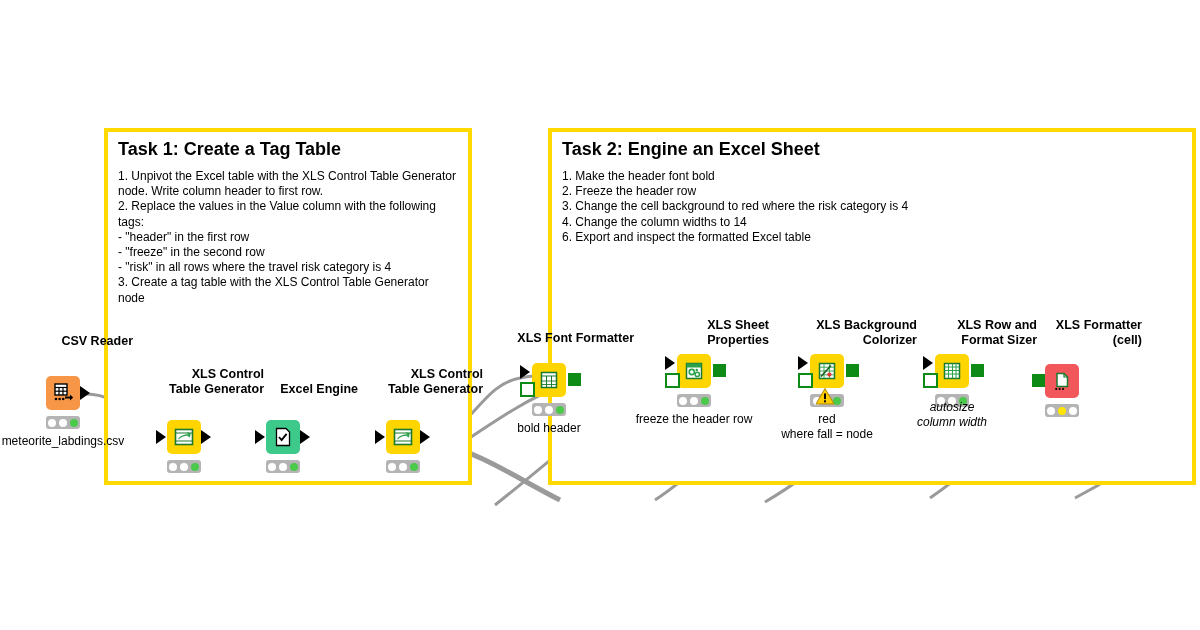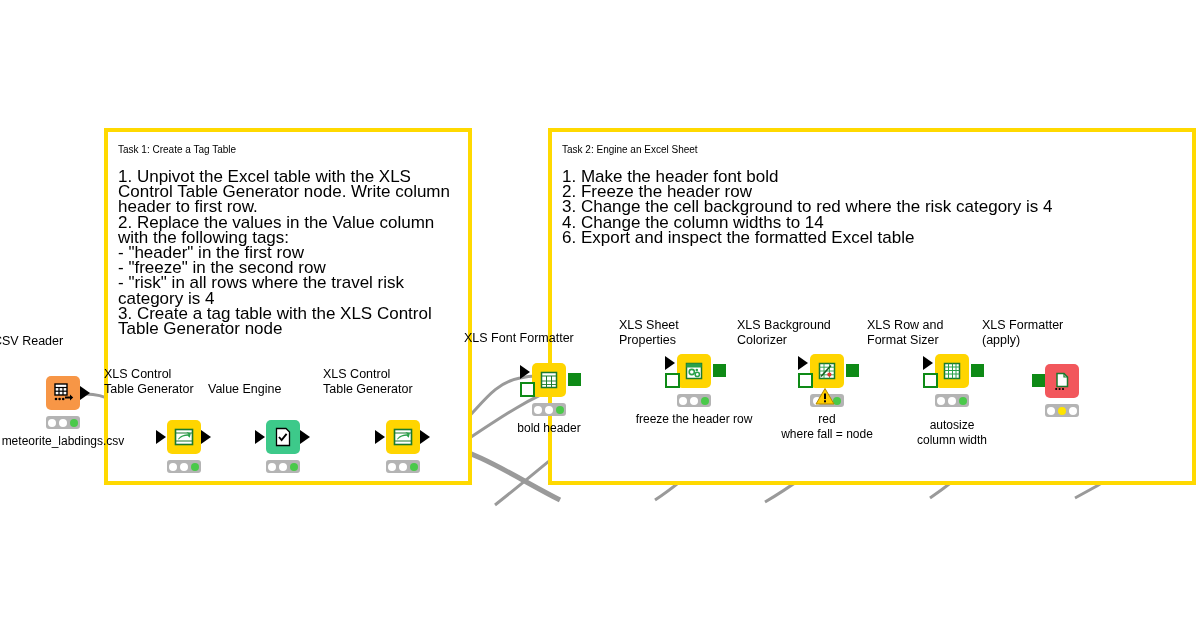--- a/index.html
+++ b/index.html
@@ -3,28 +3,28 @@
 <meta charset="utf-8">
 <style>
   html,body{margin:0;padding:0;background:#ffffff;}
   body{width:1200px;height:630px;position:relative;overflow:hidden;
        font-family:"Liberation Sans", sans-serif;color:#000;}
 
   #canvas{position:absolute;left:0;top:0;width:1200px;height:630px;}
 
   
   .task-box{position:absolute;border:4px solid #FFD900;background:#ffffff;box-sizing:border-box;}
-  .task-title{font-weight:normal;font-size:10px;line-height:15px;margin:0 0 12px 0;}
-  .task-body{font-size:17px;line-height:15.2px;white-space:pre-line;margin:0;}
+  .task-title{font-weight:bold;font-size:18px;line-height:15px;margin:0 0 12px 0;}
+  .task-body{font-size:12px;line-height:15.2px;white-space:pre-line;margin:0;}
   .task-inner{padding:10px 10px 8px 10px;}
 
   
   .node{position:absolute;}
   .node-label{position:absolute;left:50%;transform:translateX(-50%);
-      text-align:left;font-weight:normal;font-size:12.5px;line-height:14.5px;
+      text-align:right;font-weight:bold;font-size:12.5px;line-height:14.5px;
       white-space:pre-line;color:#000;}
   .node-body{position:absolute;width:34px;height:34px;border-radius:5px;
       display:flex;align-items:center;justify-content:center;}
   .node-status{position:absolute;width:34px;height:13px;border-radius:3px;
       background:#b4b4b4;display:flex;align-items:center;justify-content:space-around;}
   .lamp{width:8px;height:8px;border-radius:50%;background:#ffffff;}
   .lamp.green{background:#4ac94a;}
   .lamp.yellow{background:#ffe400;}
   .node-sub{position:absolute;left:50%;transform:translateX(-50%);
       text-align:center;font-size:12px;line-height:14.5px;white-space:pre-line;color:#000;}
@@ -143,21 +143,21 @@
   <div class="port-in-tri" style="left:-11px;top:28px;"></div>
   <div class="port-out-tri" style="left:34px;top:28px;"></div>
   <div class="node-status" style="left:0;top:58px;">
     <span class="lamp"></span>
     <span class="lamp"></span>
     <span class="lamp green"></span>
   </div>
 </div>
 
 <div class="node" style="left:266px;top:402px;width:34px;height:34px;">
-  <div class="node-label" style="top:-20px;width:150px;">Value Engine</div>
+  <div class="node-label" style="top:-20px;width:150px;">Excel Engine</div>
   <div class="node-body" style="left:0;top:18px;background:#3DC98A;">
     <span>
       <svg class="icon-svg" width="20" height="20" viewBox="0 0 20 20">
         <path d="M3.5 1.5 h9.5 l3.5 3.5 v13.5 h-13z" fill="#fff" stroke="#000" stroke-width="1.3"></path>
         <path d="M6 10 l2.6 3 5-6.2" fill="none" stroke="#000" stroke-width="1.9"></path>
       </svg>
     </span>
   </div>
   <div class="port-in-tri" style="left:-11px;top:28px;"></div>
   <div class="port-out-tri" style="left:34px;top:28px;"></div>
@@ -292,27 +292,27 @@
     </span>
   </div>
   <div class="port-in-tri" style="left:-12px;top:20px;"></div>
   <div class="port-sq-hollow" style="left:-12px;top:37px;"></div>
   <div class="port-sq-filled" style="left:36px;top:28px;"></div>
   <div class="node-status" style="left:0;top:58px;">
     <span class="lamp"></span>
     <span class="lamp"></span>
     <span class="lamp green"></span>
   </div>
-  <div class="node-sub" style="top:82px;width:170px;">autosize
+  <div class="node-sub" style="top:64px;width:170px;font-style:italic;">autosize
 column width</div>
 </div>
 
 <div class="node" style="left:1045px;top:346px;width:34px;height:34px;">
   <div class="node-label" style="top:-28px;width:160px;">XLS Formatter
-(apply)</div>
+(cell)</div>
   <div class="node-body" style="left:0;top:18px;background:#F2575C;">
     <span>
       <svg class="icon-svg" width="20" height="20" viewBox="0 0 20 20">
         <path d="M5 2.5 h7 l3.5 3.5 v9.5 h-10.5z" fill="#fff" stroke="#1a7a2e" stroke-width="1.5"></path>
         <path d="M12 2.5 v3.5 h3.5" fill="none" stroke="#1a7a2e" stroke-width="1.2"></path>
         <circle cx="4.2" cy="18" r="1.1" fill="#000"></circle>
         <circle cx="7.6" cy="18" r="1.1" fill="#000"></circle>
         <circle cx="11" cy="18" r="1.1" fill="#000"></circle>
       </svg>
     </span>

